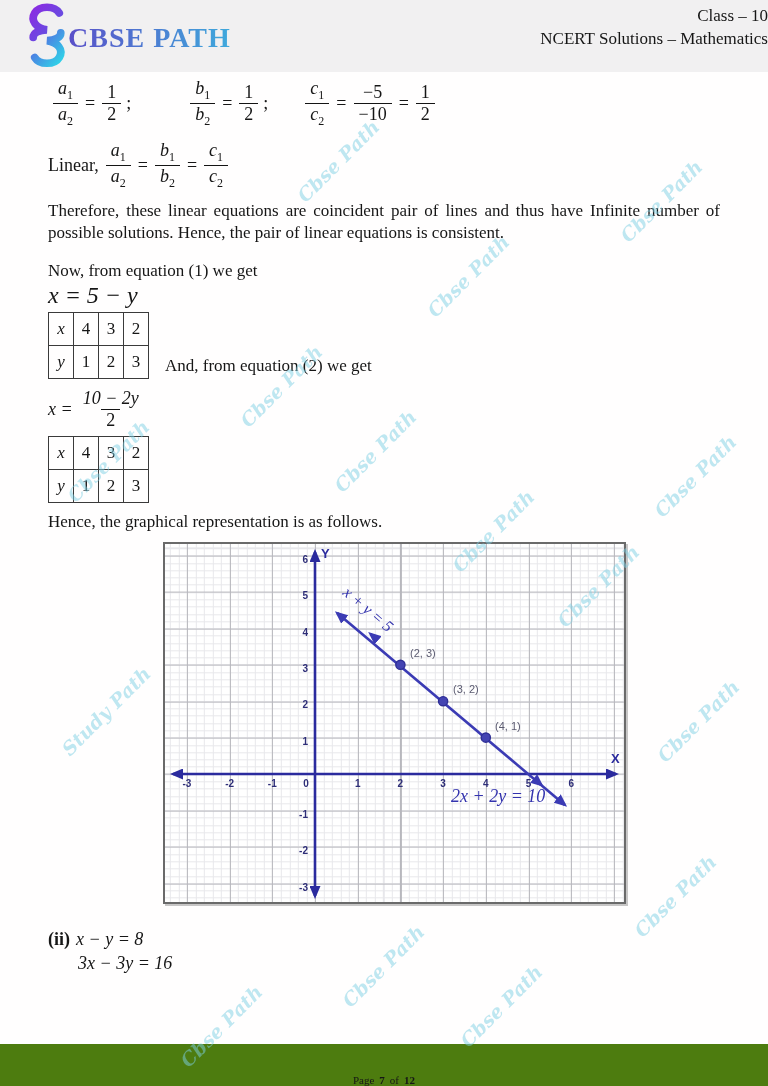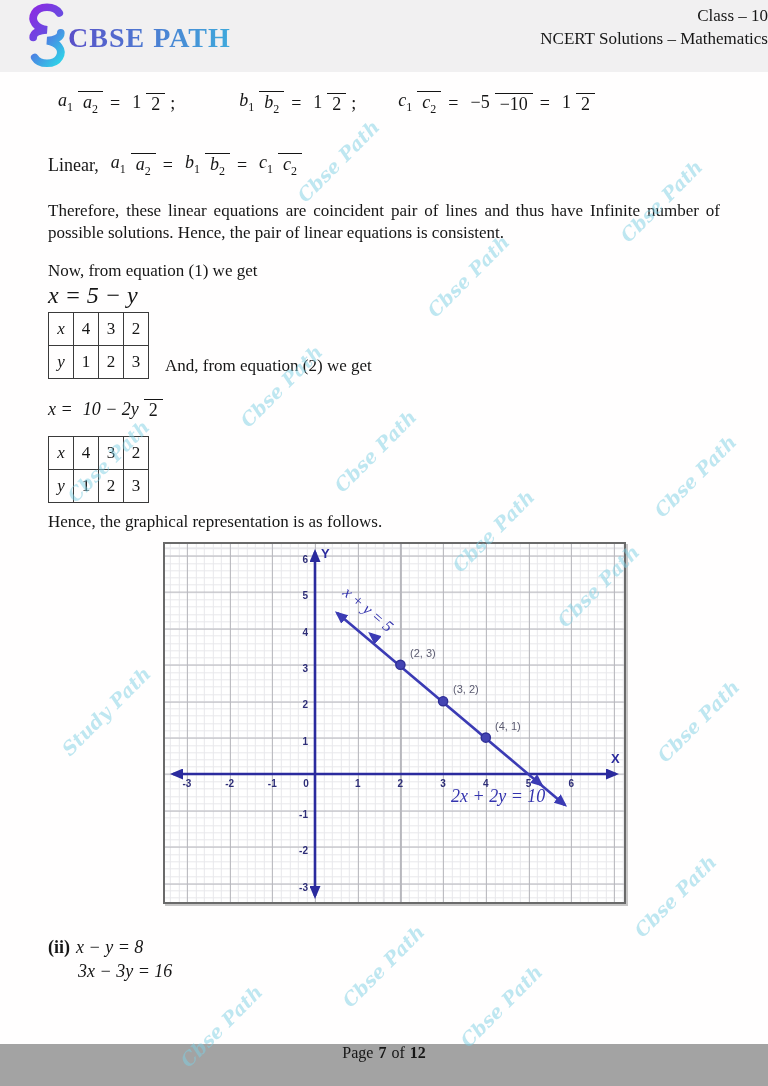--- a/index.html
+++ b/index.html
@@ -10,21 +10,21 @@
   .logo-wrap{position:absolute;left:24px;top:3px;display:flex;align-items:center;}
   .brand{position:absolute;left:68px;top:22px;font-size:28px;font-weight:bold;letter-spacing:1px;
          background:linear-gradient(90deg,#5a4fc8,#3fa9dc);-webkit-background-clip:text;background-clip:text;color:transparent;}
   .header-center{position:absolute;left:0;right:0;top:4px;text-align:right;font-size:17px;line-height:1.28;}
   .header-center div{margin:1px 0;}
   
   .content{padding:6px 48px 0 48px;font-size:17px;}
   .mi{font-style:italic;}
   .math-row{display:flex;align-items:center;font-size:18px;margin-top:2px;height:46px;}
   .grp{display:inline-flex;align-items:center;}
-  .frac{display:inline-flex;flex-direction:row;align-items:center;margin:0 5px;line-height:1.05;}
+  .frac{display:inline-flex;flex-direction:column;align-items:center;margin:0 5px;line-height:1.05;}
   .frac .fn{padding:0 5px 1px;}
   .frac .fd{border-top:1.6px solid #141414;padding:1px 5px 0;}
   sub{font-size:12px;font-style:normal;}
   .op{margin:0 2px;}
   .gap54{margin-left:54px;} .gap32{margin-left:32px;}
   .since-row{margin-top:16px;}
   .since-word{margin-right:2px;}
   .para{line-height:1.27;}
   .p-just{text-align:justify;margin-top:12px;}
   .p-now{margin-top:14px;}
@@ -47,26 +47,26 @@
       repeating-linear-gradient(to bottom,#e7e7eb 0,#e7e7eb 1px,transparent 1px,transparent 7.28px);
     background-position:21.9px 0,0 11.6px,4.82px 0,0 4.32px;}
   .graph-svg{position:absolute;inset:0;}
   .tick-label{font-family:"Liberation Sans",sans-serif;font-size:10px;font-weight:bold;fill:#2e2e78;}
   .axis-letter{font-family:"Liberation Sans",sans-serif;font-size:13px;font-weight:bold;fill:#2b2b9e;}
   .pt-label{font-family:"Liberation Sans",sans-serif;font-size:11px;fill:#5b5b70;}
   .line-label{font-family:"Liberation Serif",serif;font-style:italic;font-size:16px;fill:#3434ae;}
   .line-label2{font-family:"Liberation Serif",serif;font-style:italic;font-size:18px;fill:#3434ae;}
   
   .p-observe{margin-top:14px;}
-  .part-ii{margin-top:32px;font-size:18px;line-height:1.3;}
+  .part-ii{margin-top:24px;font-size:18px;line-height:1.3;}
   .part-ii .lbl{font-weight:bold;font-style:normal;margin-right:6px;}
   .ii-line2{margin-left:30px;}
   
-  .footer{position:absolute;left:0;right:0;bottom:0;height:42px;background:#a3a3a3;
-          display:flex;align-items:flex-start;justify-content:center;font-size:16px;gap:5px;}
+  .footer{position:absolute;left:0;right:0;bottom:0;height:42px;background:#4d7c0f;
+          display:flex;align-items:flex-end;justify-content:center;font-size:11px;gap:5px;}
   .footer b{font-weight:bold;}
   
   .wm{position:absolute;font-family:"DejaVu Serif",serif;font-style:italic;font-weight:600;
       color:rgba(125,208,228,.5);transform:rotate(-45deg);font-size:19px;white-space:nowrap;
       pointer-events:none;z-index:5;}
 </style>
 </head>
 <body>
 
 <div class="page">

